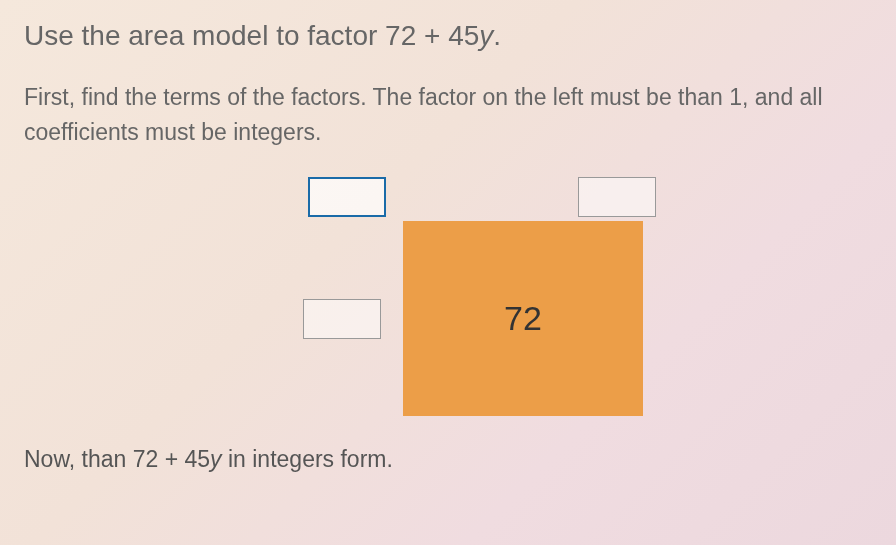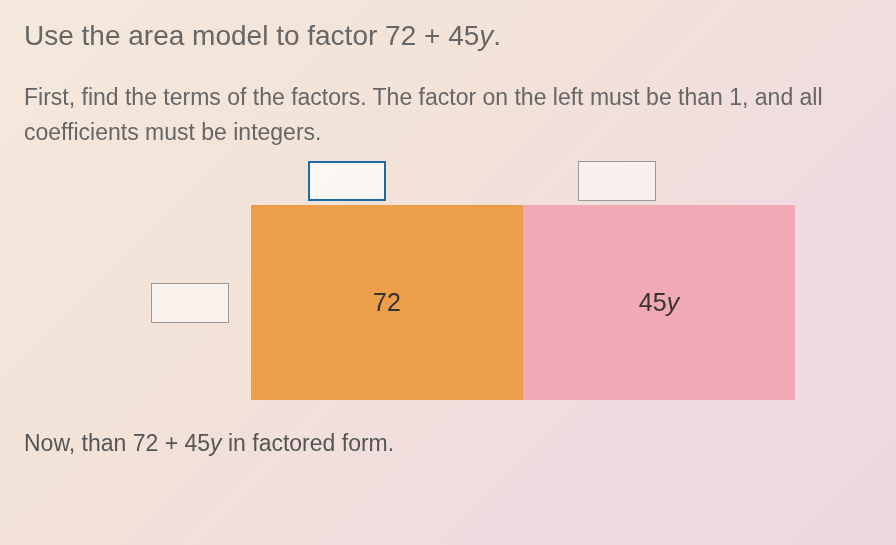--- a/index.html
+++ b/index.html
@@ -18,21 +18,21 @@
       overflow: hidden;
     }
     .line1 {
       font-size: 28px;
       margin-bottom: 28px;
       color: #666;
     }
     .line2 {
       font-size: 23px;
       line-height: 1.5;
-      margin-bottom: 8px;
+      margin-bottom: 24px;
       color: #666;
     }
     .italic {
       font-style: italic;
     }
     .area-model {
       display: flex;
       flex-direction: column;
       align-items: center;
       margin-left: 50px;
@@ -70,26 +70,26 @@
     .left-input-wrap {
       width: 90px;
       display: flex;
       justify-content: flex-start;
       margin-right: 10px;
     }
     .cells {
       display: flex;
     }
     .cell {
-      width: 272px;
+      width: 240px;
       height: 195px;
       display: flex;
       align-items: center;
       justify-content: center;
-      font-size: 25px;
+      font-size: 34px;
       color: #333;
     }
     .cell-orange {
       background: #ec9e48;
     }
     .cell-pink {
       background: #f1aab5;
     }
     .line3 {
       font-size: 23px;
@@ -112,23 +112,19 @@
     <div class="input-box top-box-2"></div>
   </div>
   <div class="middle-row">
     <div class="left-input-wrap">
       <div class="input-box"></div>
     </div>
     <div class="cells">
       <div class="cell cell-orange">
         <span>72</span>
       </div>
-      <div class="cell cell-pink">
-        <span>45</span>
-          <span class="italic">y</span>
-      </div>
     </div>
   </div>
 </div>
 
 <div class="line3">
-  <span>Now, than </span><span>72 + 45</span><span class="italic">y</span><span> in factored form.</span>
+  <span>Now, than </span><span>72 + 45</span><span class="italic">y</span><span> in integers form.</span>
 </div>
 
 </body></html>

